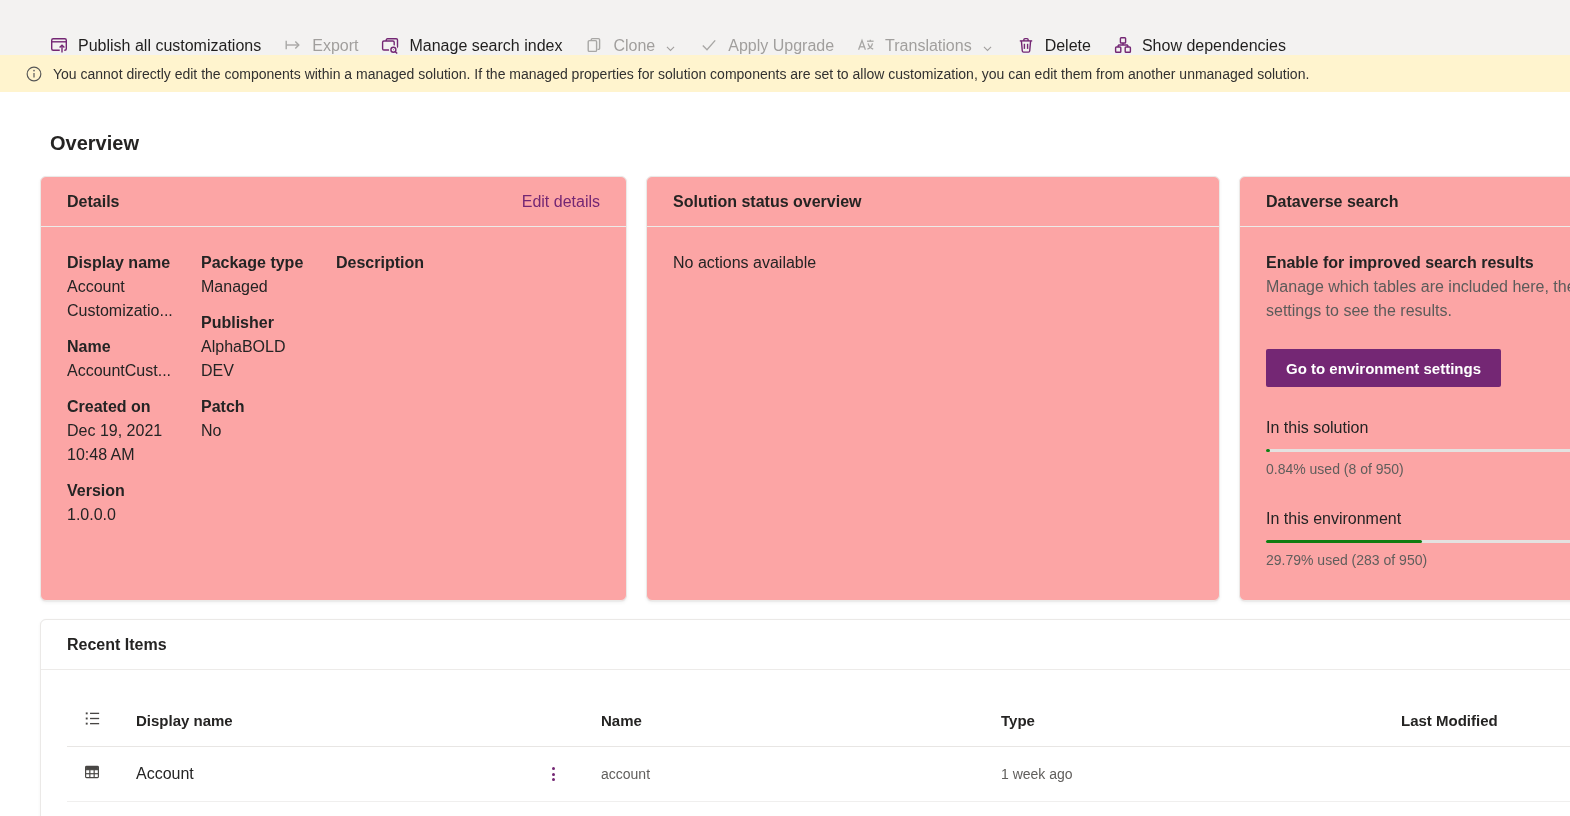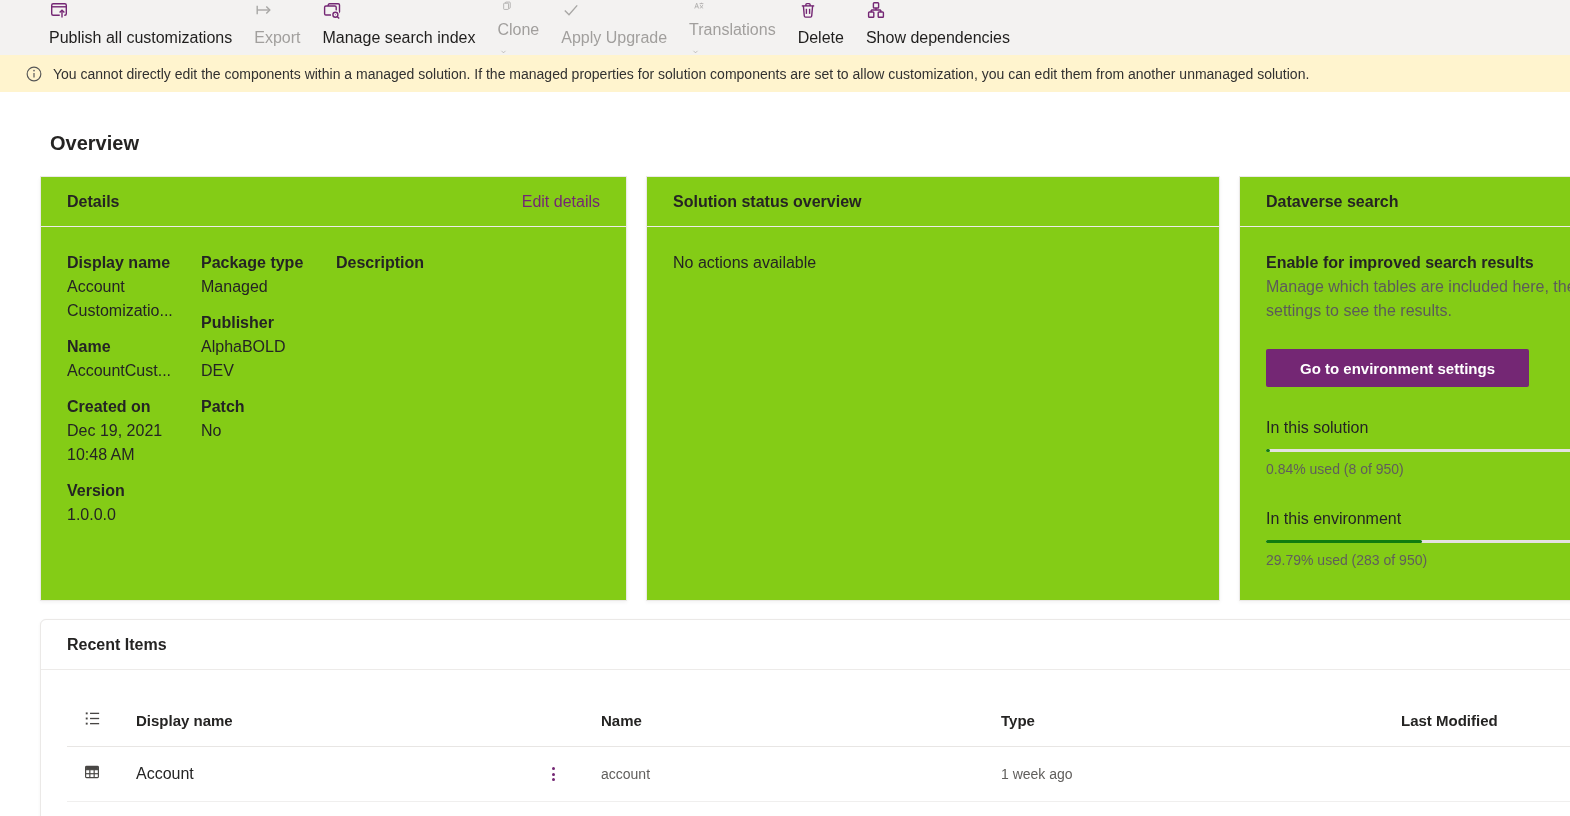--- a/index.html
+++ b/index.html
@@ -4,56 +4,56 @@
 <style>
   * { box-sizing: border-box; }
   html,body { margin:0; padding:0; }
   body {
     width:1570px; height:816px; overflow:hidden;
     background:#ffffff; color:#242424;
     font-family:"Liberation Sans", sans-serif;
   }
   
   .toolbar { height:55px; background:#f3f2f1; display:flex; align-items:center; padding-left:38px; }
-  .cmd { display:flex; align-items:flex-start; gap:9px; padding:0 11px; height:55px;
-         background:none; border:none; font:inherit; font-size:16px; color:#201f1e; cursor:pointer; white-space:nowrap;flex-direction:column; }
+  .cmd { display:flex; align-items:flex-end; gap:9px; padding:0 11px; height:55px;
+         background:none; border:none; font:inherit; font-size:16px; color:#201f1e; cursor:pointer; white-space:nowrap; }
   .cmd.disabled { color:#a19f9d; cursor:default; }
   .cmd svg { display:block; }
   .ic { color:#742774; }
   .cmd.disabled .ic { color:#a8a7a5; }
   .chev { color:#a19f9d; }
   
   .banner { height:37px; background:#fff4ce; display:flex; align-items:center; gap:10px;
             padding-left:25px; font-size:14px; color:#323130; }
   .banner .ic-info { color:#575757; flex:0 0 auto; }
   
   .page-title { font-size:20px; font-weight:700; color:#252423; margin:38px 0 0 50px; line-height:26px; }
   .cards-row { display:flex; gap:19px; margin:20px 0 0 40px; width:max-content; }
-  .card { background:#84cc16; border:1px solid #ebe9e7; border-radius:0; height:425px;
+  .card { background:#fca5a5; border:1px solid #ebe9e7; border-radius:6px; height:425px;
           box-shadow:0 1.6px 3.6px rgba(0,0,0,.05), 0 .3px .9px rgba(0,0,0,.04); }
   .card-details { width:587px; }
   .card-status  { width:574px; }
   .card-dataverse { width:574px; flex:0 0 auto; }
   .card-header { height:50px; display:flex; align-items:center; justify-content:space-between;
                  padding:0 26px; border-bottom:1px solid #edebe9; }
   .card-title { font-size:16px; font-weight:700; color:#252423; }
   .link { background:none; border:none; font:inherit; font-size:16px; color:#742774; cursor:pointer; padding:0;margin-left:41px; }
   
   .details-body { display:flex; padding:24px 26px 0 26px; }
   .dcol1 { width:134px; } .dcol2 { width:135px; } .dcol3 { flex:1; }
   .dfield { margin-bottom:12px; }
   .dlabel { font-weight:700; font-size:16px; line-height:24px; }
   .dline  { font-size:16px; line-height:24px; }
   .status-body { padding:24px 26px; font-size:16px; line-height:24px; }
   
   .dv-body { padding:24px 26px 0 26px; }
   .dv-heading { font-size:16px; font-weight:700; line-height:24px; }
   .dv-desc { margin:0; font-size:16px; line-height:24px; color:#5c5b5a; width:452px; }
   .dv-btn { margin-top:26px; height:38px; background:#742774; color:#fff; border:none; border-radius:2px;
-            font:inherit; font-size:15px; font-weight:700; padding:0 34px; cursor:pointer; }
+            font:inherit; font-size:15px; font-weight:700; padding:0 20px; cursor:pointer; }
   .usage { margin-top:29px; }
   .usage + .usage { margin-top:30px; }
   .usage-label { font-size:16px; line-height:24px; margin-bottom:9px; }
   .track { width:524px; height:3px; background:#e4e2e0; border-radius:2px; }
   .fill { height:100%; background:#107c10; border-radius:2px; }
   .usage-stats { margin-top:9px; font-size:14px; color:#605e5c; }
   
   .card-recent { margin:18px 0 0 40px; width:1772px; height:300px; background:#fff;
                  border:1px solid #ebe9e7; border-radius:6px;
                  box-shadow:0 1.6px 3.6px rgba(0,0,0,.05), 0 .3px .9px rgba(0,0,0,.04); }

